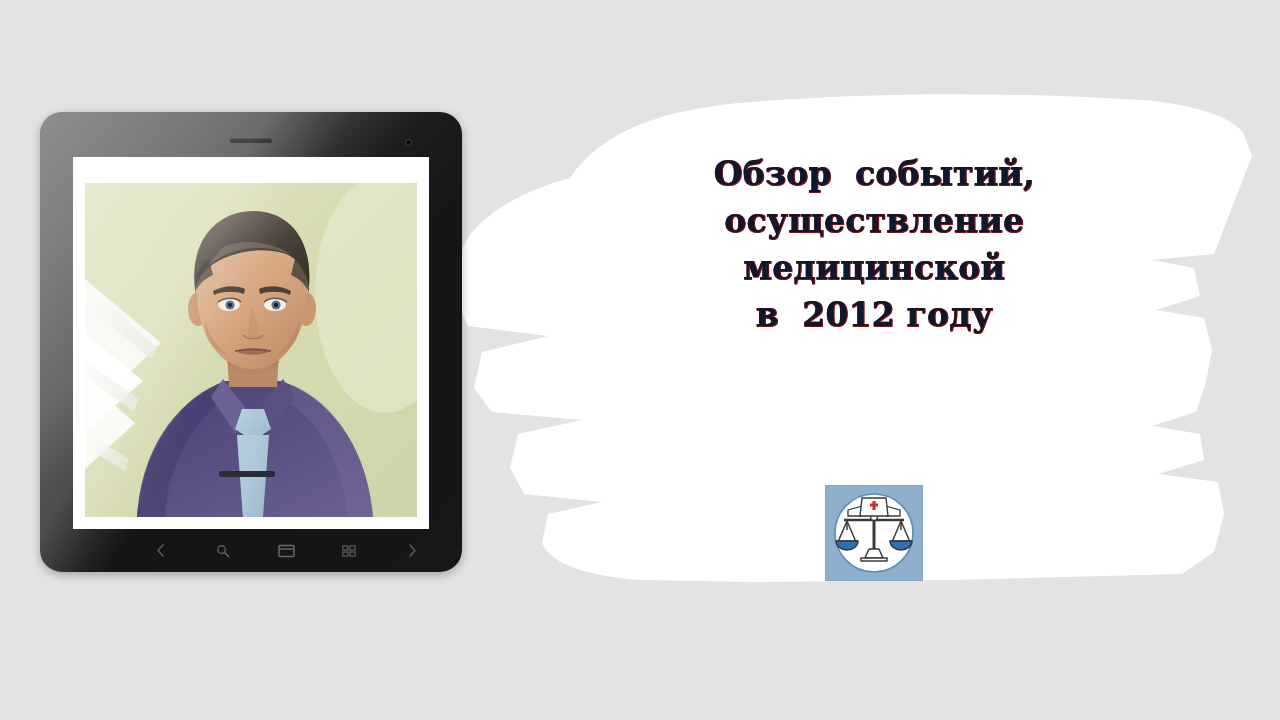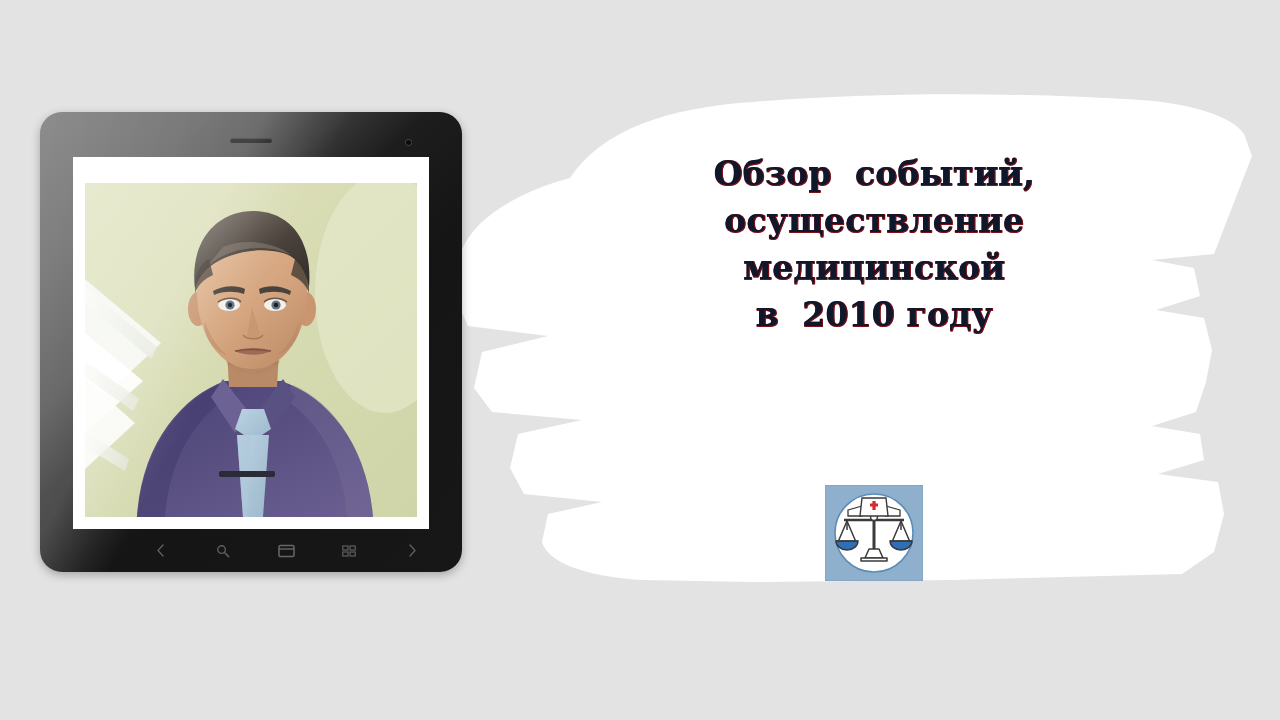--- a/index.html
+++ b/index.html
@@ -205,21 +205,21 @@
         C 0 188, 8 160, 30 140
         C 54 118, 88 104, 118 96
         Z"></path>
     </svg>
   </div>
 
   <div id="title-block">
     <span class="tline">Обзор  событий,</span>
     <span class="tline">осуществление</span>
     <span class="tline">медицинской</span>
-    <span class="tline">в  2010 году</span>
+    <span class="tline">в  2012 году</span>
   </div>
 
   <div id="emblem">
     <svg viewBox="0 0 96 94" aria-hidden="true">
 
       <circle cx="48" cy="47" r="39" fill="#ffffff" stroke="#5b8cb8" stroke-width="1.6"></circle>
       <g stroke="#3a3a3a" stroke-width="1.5" fill="none" stroke-linejoin="round">
 
         <path d="M 48 28 L 48 68" stroke-width="3"></path>
 

